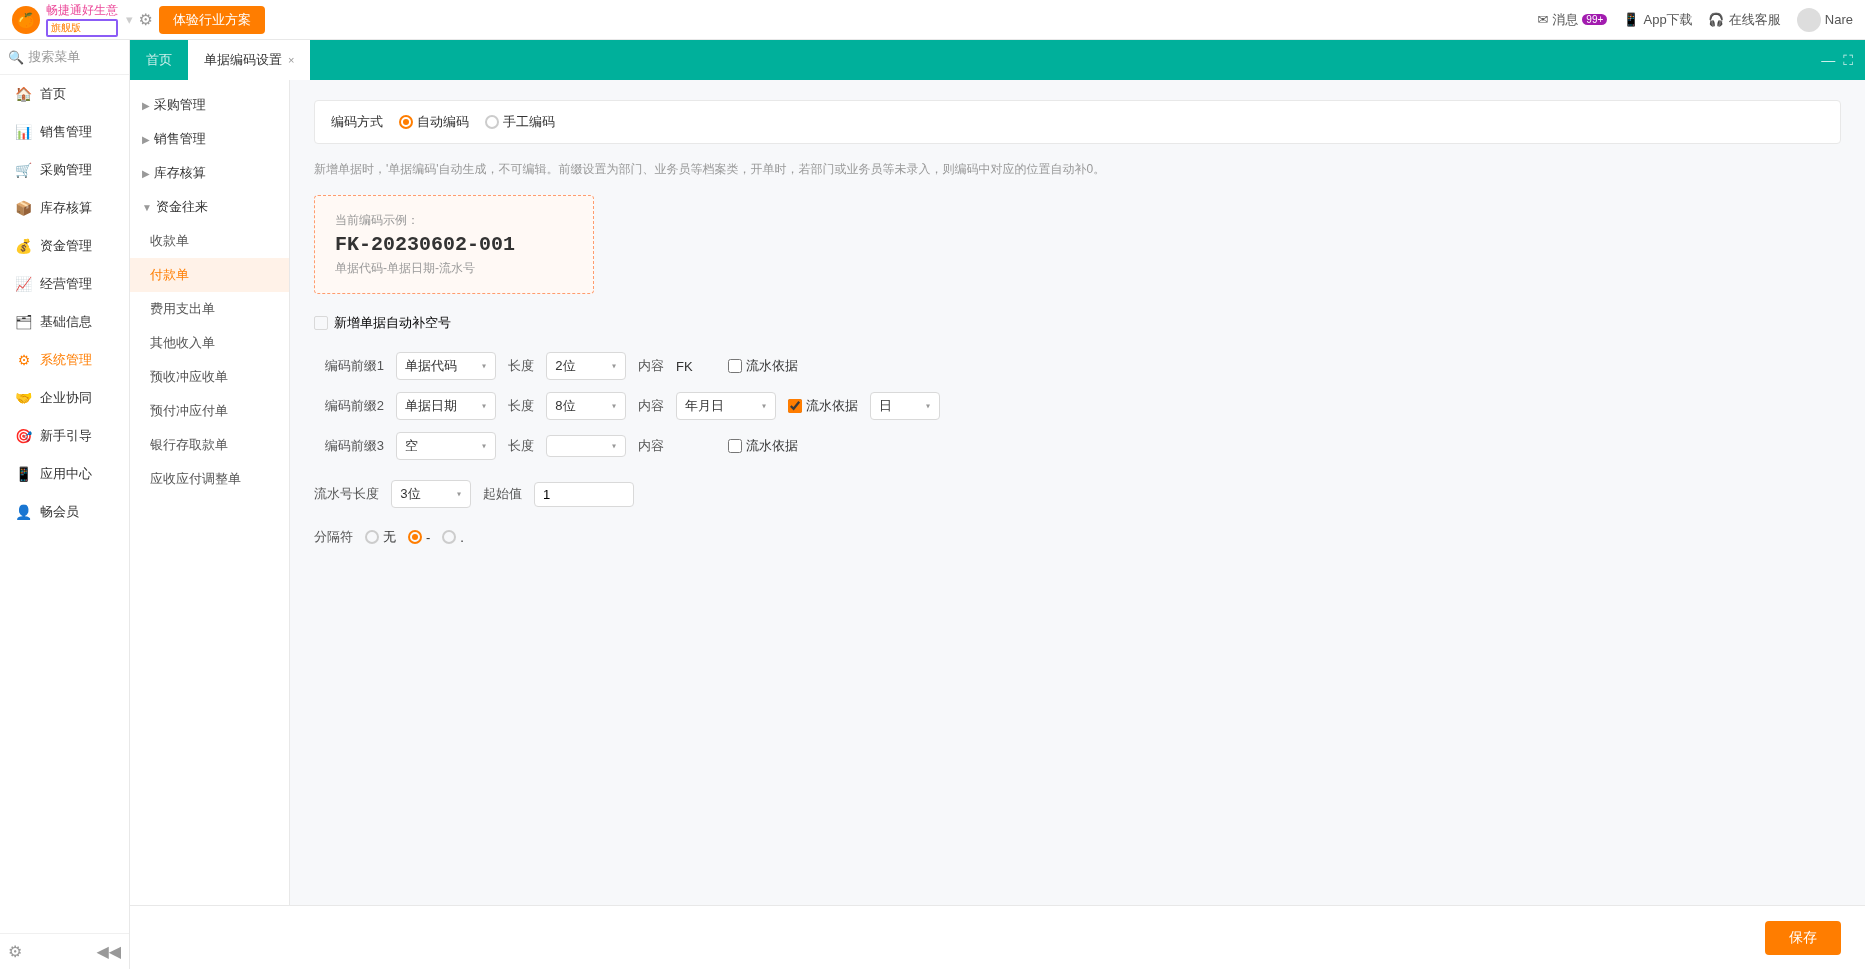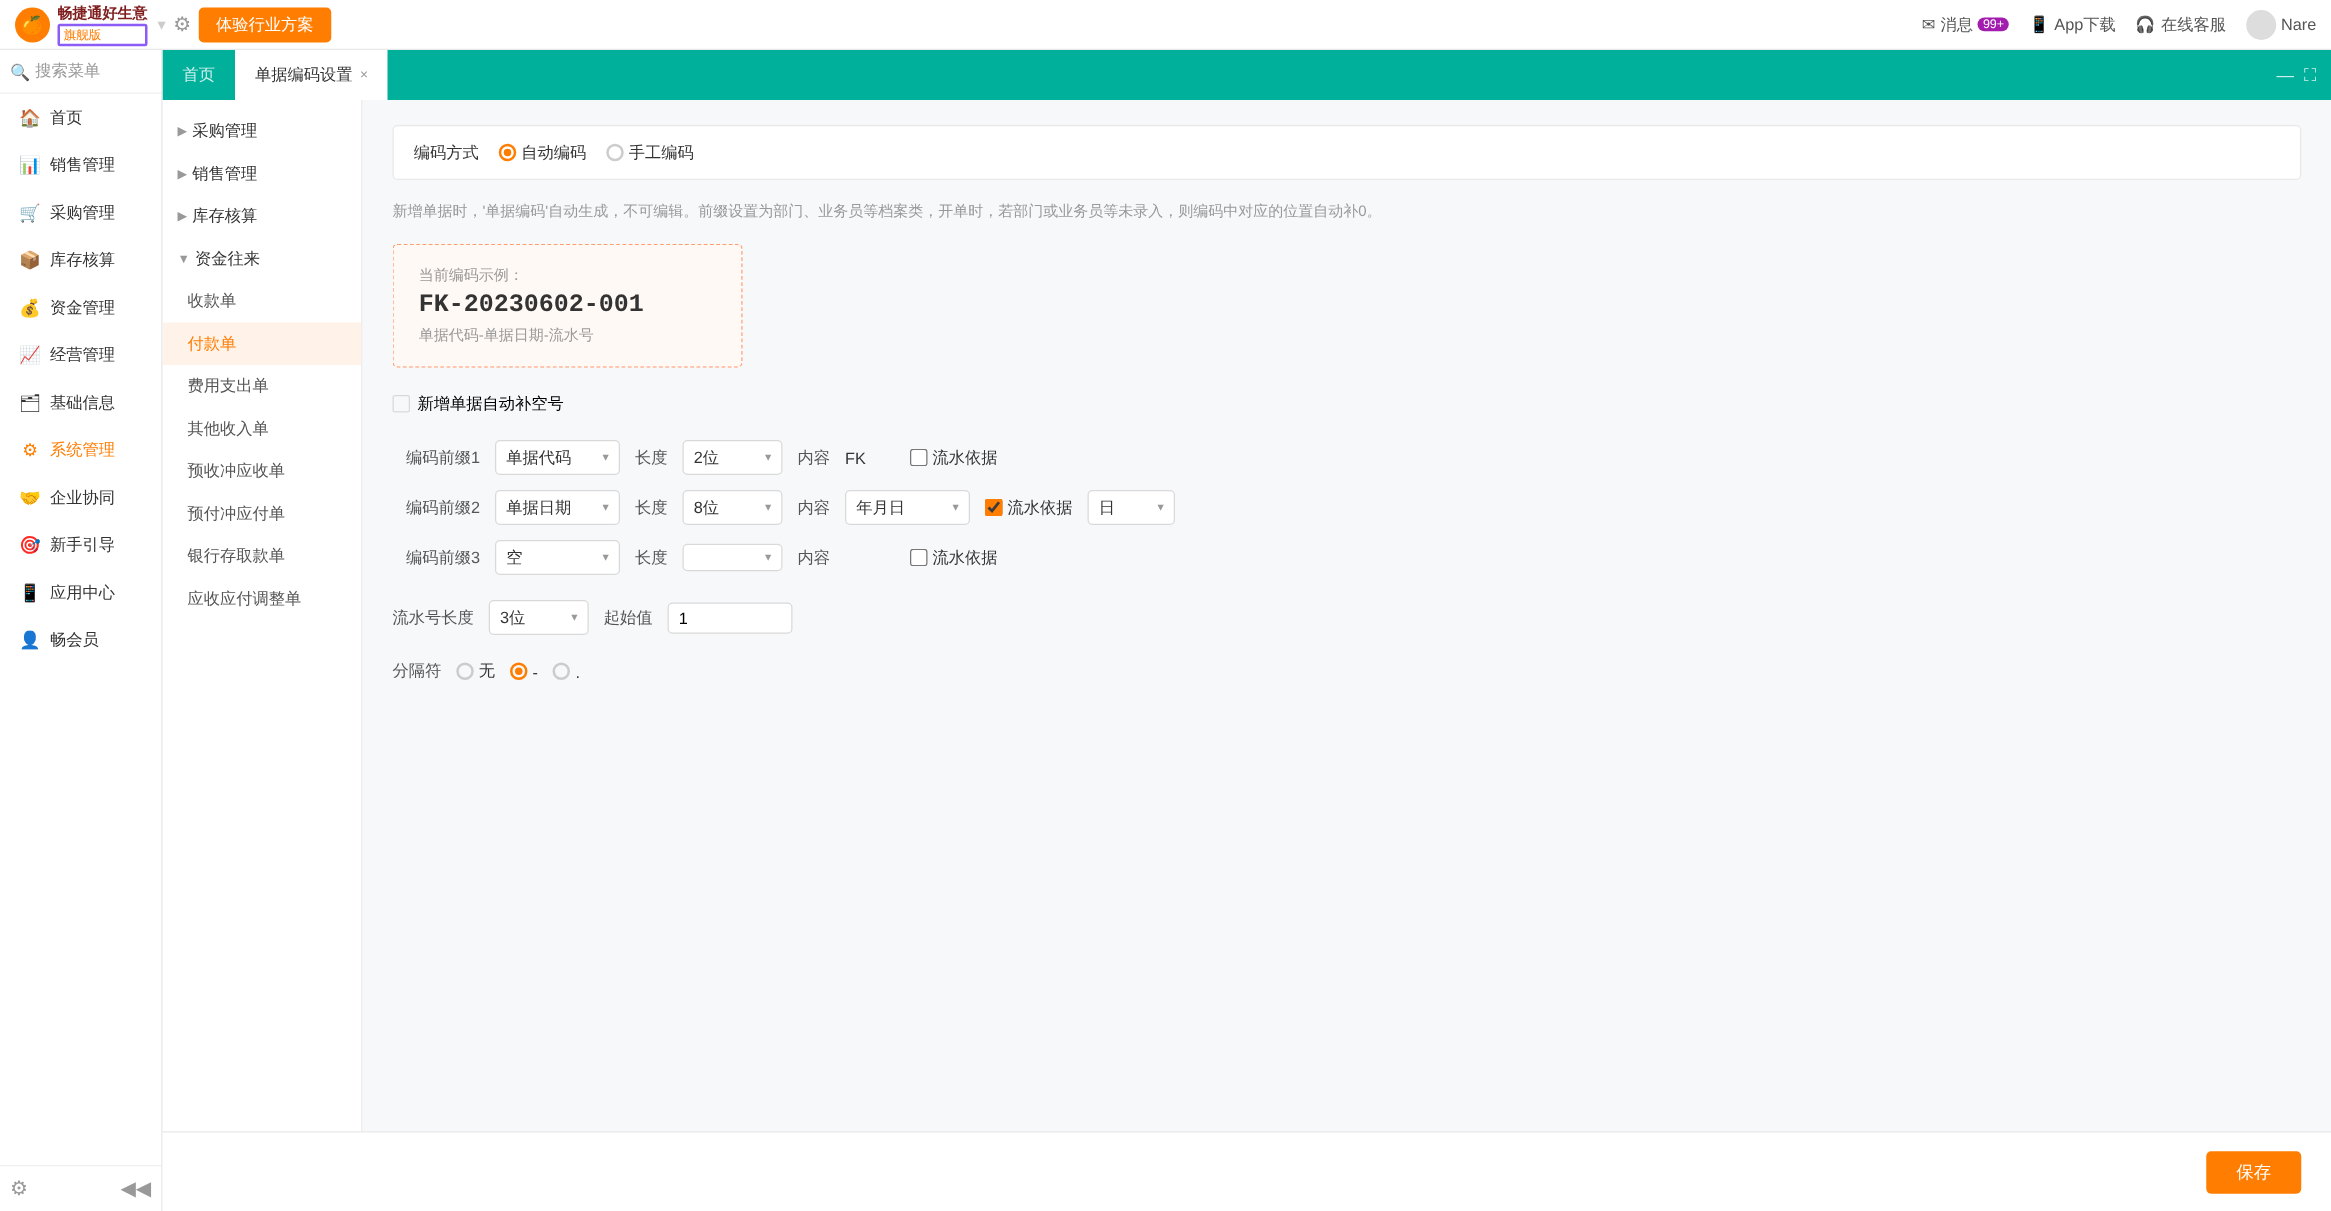--- a/index.html
+++ b/index.html
@@ -70,21 +70,21 @@
     .code-preview-sub { font-size: 12px; color: #999; margin-top: 4px; }
 
     
     .auto-fill-row { display: flex; align-items: center; gap: 6px; margin-bottom: 20px; }
     .checkbox-item { width: 14px; height: 14px; border: 1px solid #d9d9d9; border-radius: 2px; display: flex; align-items: center; justify-content: center; cursor: pointer; }
 
     
     .form-rows { display: flex; flex-direction: column; gap: 12px; margin-bottom: 20px; }
     .form-row { display: flex; align-items: center; gap: 12px; }
     .form-row-label { width: 70px; font-size: 13px; color: #555; text-align: right; flex-shrink: 0; }
-    .form-select { border: 1px solid #d9d9d9; border-radius: 4px; padding: 4px 8px; font-size: 13px; color: #333; background: #fff; display: flex; align-items: center; justify-content: space-between; cursor: pointer; gap: 4px; }
+    .form-select { border: 1px solid #d9d9d9; border-radius: 4px; padding: 4px 8px; font-size: 13px; color: #333; background: #fff; display: flex; align-items: center; justify-content: space-between; cursor: pointer; gap: 4px; font-family: Liberation Mono, monospace; }
     .form-select.w80 { width: 80px; }
     .form-select.w100 { width: 100px; }
     .form-select.w70 { width: 70px; }
     .form-select .arrow { color: #999; font-size: 10px; }
     .length-label { font-size: 13px; color: #555; }
     .content-label { font-size: 13px; color: #555; }
     .content-value { font-size: 13px; color: #333; min-width: 40px; }
     .stream-checkbox { display: flex; align-items: center; gap: 4px; font-size: 13px; color: #333; }
     .stream-checkbox input[type="checkbox"] { width: 14px; height: 14px; accent-color: #ff7d00; }
 
@@ -104,21 +104,21 @@
     .save-btn { background: #ff7d00; color: white; border: none; border-radius: 4px; padding: 8px 24px; font-size: 14px; cursor: pointer; }
   </style>
 </head>
 <body>
 
 <div class="top-bar">
   <div class="top-bar-left">
     <div class="top-bar-logo">
       <div class="logo-icon">🍊</div>
       <div>
-        <div style="font-size:12px;font-weight:700;color:#7f1d1d;">畅捷通好生意</div>
+        <div style="font-size:12px;font-weight:400;color:#ec4899;">畅捷通好生意</div>
         <div class="logo-badge">旗舰版</div>
       </div>
     </div>
     <div class="top-bar-controls">
       <span style="color:#ccc;cursor:pointer;">▾</span>
       <span style="color:#999;cursor:pointer;font-size:16px;">⚙</span>
       <button class="nav-btn">体验行业方案</button>
     </div>
   </div>
   <div class="top-bar-right">

